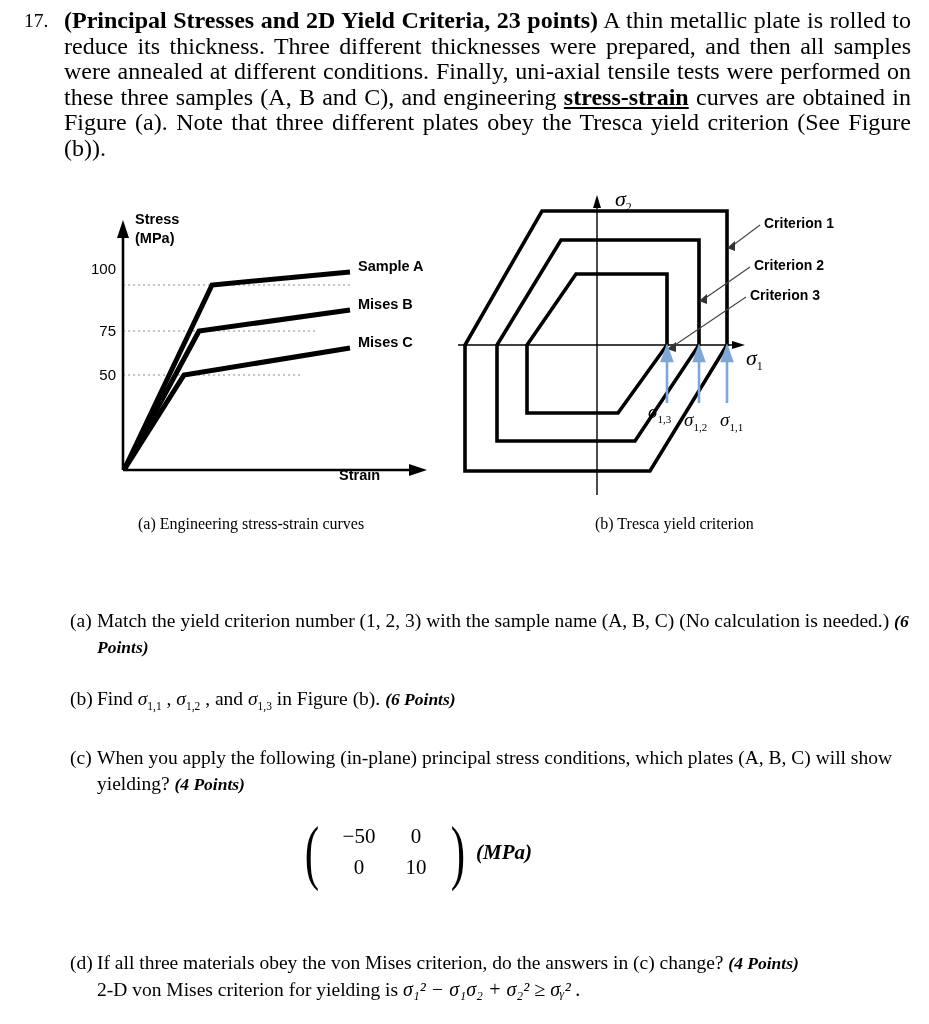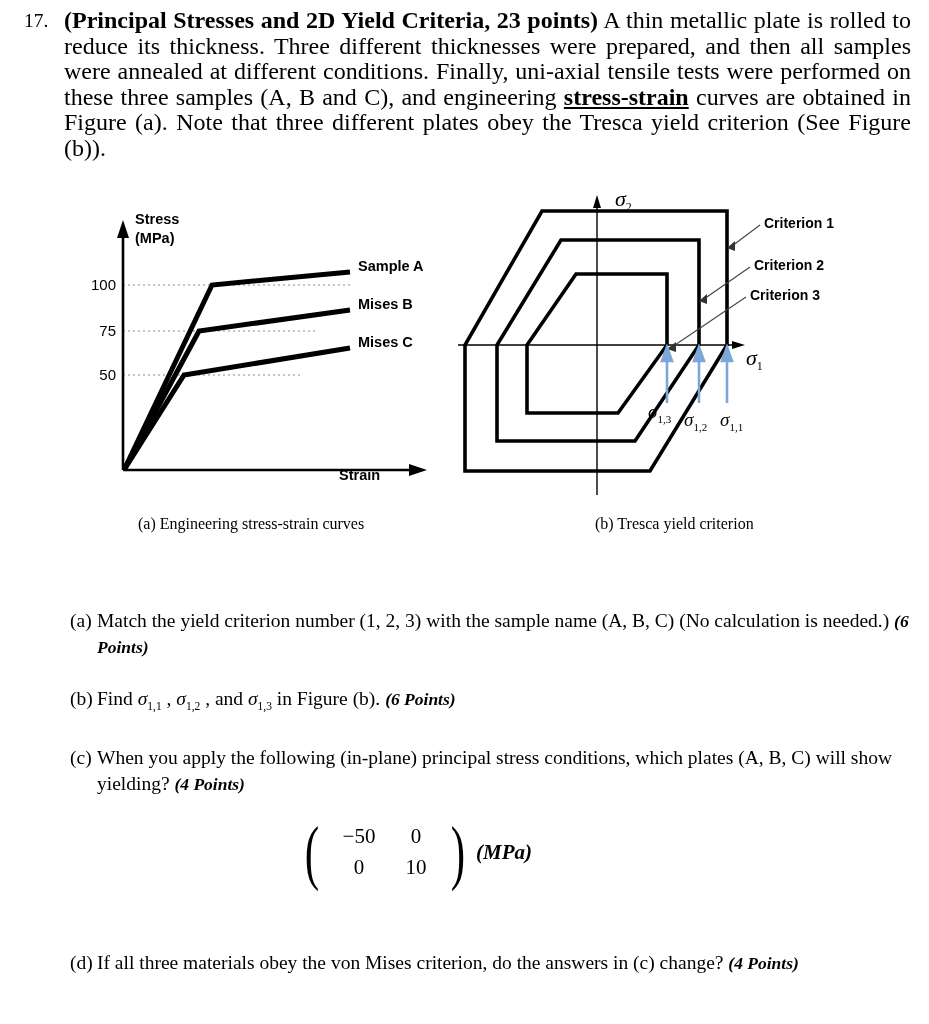--- a/index.html
+++ b/index.html
@@ -197,21 +197,21 @@
         <polyline points="64,290 152,105 290,92"></polyline>
         <polyline points="64,290 139,151 290,130"></polyline>
         <polyline points="64,290 124,195 290,168"></polyline>
       </g>
     </svg>
 
     <div class="chart-label" style="left:75px; top:31px;text-align:center;">Stress</div>
     <div class="chart-label" style="left:75px; top:50px;">(MPa)</div>
     <div class="chart-label" style="left:272px; top:287px;margin-left:7px;">Strain</div>
 
-    <div class="tick-label" style="left:16px; top:96px; width:40px;">100</div>
+    <div class="tick-label" style="left:16px; top:80px; width:40px;">100</div>
     <div class="tick-label" style="left:16px; top:142px; width:40px;">75</div>
     <div class="tick-label" style="left:16px; top:186px; width:40px;">50</div>
 
     <div class="chart-label" style="left:298px; top:78px;">Sample A</div>
     <div class="chart-label" style="left:298px; top:116px;">Mises B</div>
     <div class="chart-label" style="left:298px; top:154px;">Mises C</div>
   </div>
 
   <div id="fig-b">
     <svg width="479" height="335" viewBox="0 0 479 335">
@@ -293,15 +293,16 @@
   </div>
   <span class="paren">)</span>
   <span class="mpa-unit">(MPa)</span>
 </div>
 
 <div id="part-d-block">
   <div class="part" style="margin-bottom:0;">
     <div class="part-tag">(d)</div>
     <div class="part-text">
       <div><span>If all three materials obey the von Mises criterion, do the answers in (c) change? </span><span class="pts">(4 Points)</span></div>
+      <div><span>2-D von Mises criterion for yielding is </span><span class="mathi" style="font-size:20px;">σ₁² − σ₁σ₂ + σ₂² ≥ σᵧ² .</span></div>
     </div>
   </div>
 </div>
 
 </body></html>

